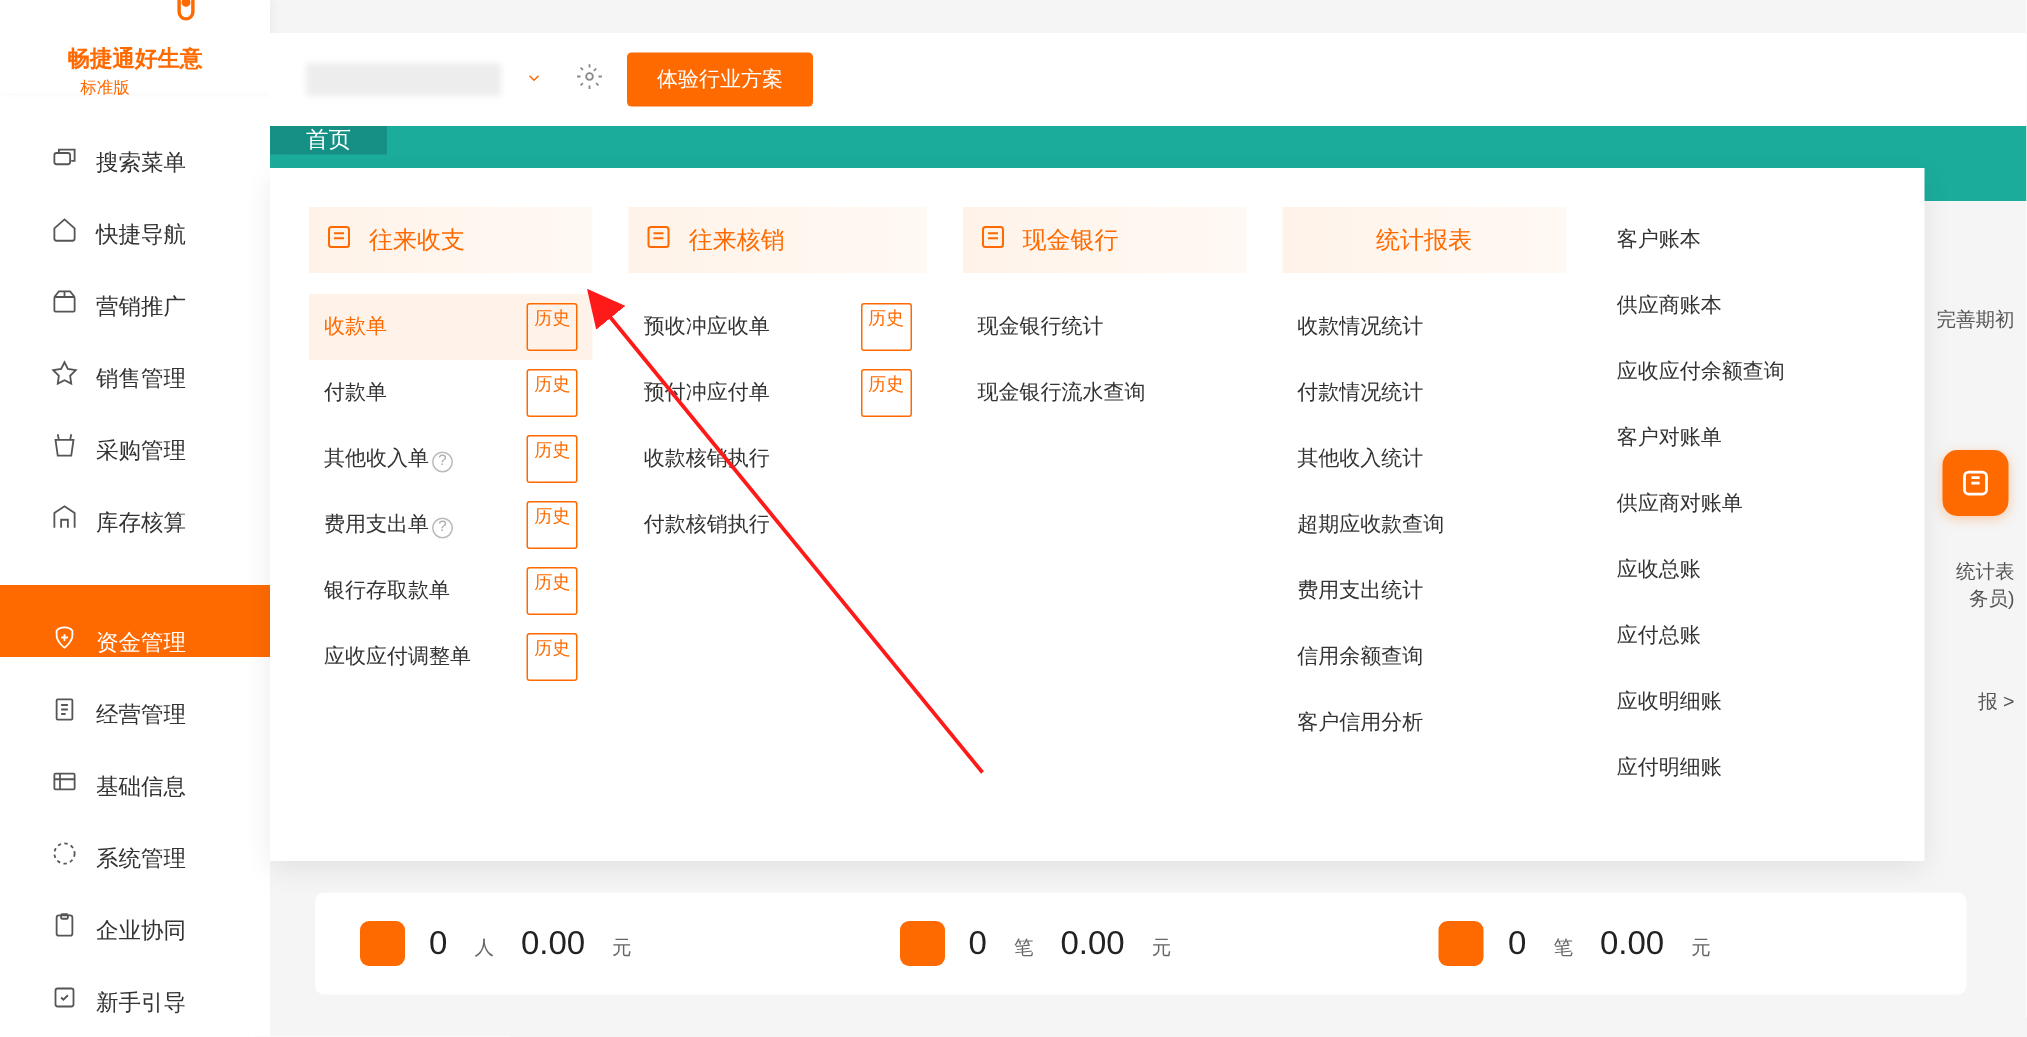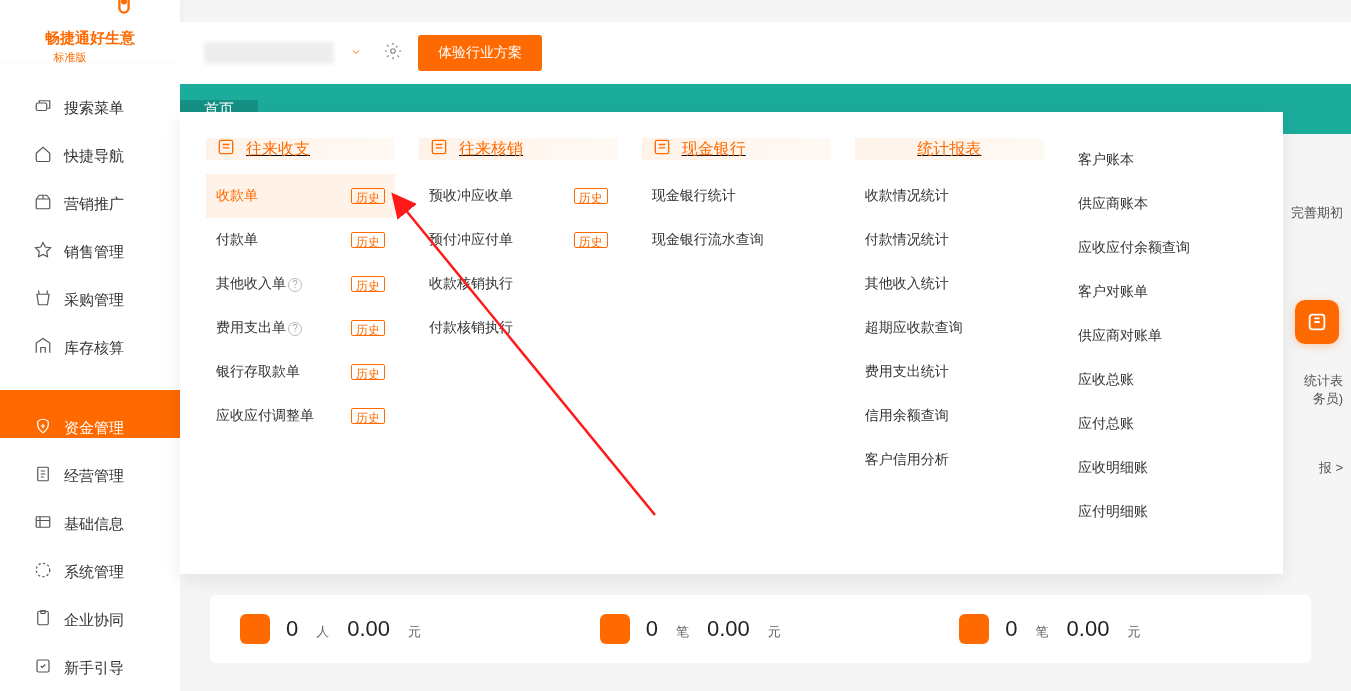--- a/index.html
+++ b/index.html
@@ -20,39 +20,39 @@
     .side-item.on svg { stroke: #fff; }
 
     
     .main { flex: 1; display: flex; flex-direction: column; }
     .topbar { height: 62px; background: #fff; display: flex; align-items: center; padding: 0 24px; gap: 10px; margin-top: 22px; }
     .top-blur { width: 130px; height: 22px; background: #ededed; filter: blur(2px); border-radius: 2px; }
     .top-arrow { color: #ff6a00; font-size: 14px; padding: 0 6px; }
     .gear { color: #777; padding: 0 6px; }
     .top-btn { background: #ff6a00; color: #fff; border: none; height: 36px; padding: 0 20px; font-size: 14px; border-radius: 3px; cursor: pointer; }
 
-    .tabbar { height: 50px; background: #1cac9c; display: flex; align-items: center; }
+    .tabbar { height: 50px; background: #1cac9c; display: flex; align-items: flex-start; }
     .tab { display: flex; align-items: center; padding: 0 24px; font-size: 15px; color: #fff; background: #169084; }
 
     .megamenu { position: absolute; top: 112px; left: 180px; right: 68px; background: #fff; padding: 26px 26px 40px; box-shadow: 0 6px 18px rgba(0,0,0,0.08); z-index: 20; }
     .mega-cols { display: flex; gap: 24px; }
     .mega-col { }
     .mega-col.w1 { width: 200px; }
     .mega-col.w2 { width: 210px; }
     .mega-col.w3 { width: 200px; }
     .mega-col.w4 { width: 200px; }
     .mega-col.w5 { width: 200px; }
-    .mega-head { height: 22px; display: flex; align-items: center; gap: 10px; background: linear-gradient(to right, #fff3e9, #fff9f4); margin-bottom: 14px; padding-left: 10px; text-decoration: underline; }
+    .mega-head { height: 44px; display: flex; align-items: center; gap: 10px; background: linear-gradient(to right, #fff3e9, #fff9f4); margin-bottom: 14px; padding-left: 10px; }
     .mega-head.center { justify-content: center; padding-left: 0; }
     .mega-head .title { color: #ff6a00; font-size: 16px; }
     .mega-head-icon { color: #ff6a00; }
     .mega-item { height: 44px; display: flex; align-items: center; justify-content: space-between; padding: 0 10px; font-size: 14px; color: #333; cursor: pointer; }
     .mega-item.on { background: #fff3e9; color: #ff6a00; }
     .mega-item.on .hist { color: #ff6a00; border-color: #ff6a00; }
-    .mega-item .hist { border: 1px solid #ff6a00; color: #ff6a00; font-size: 12px; height: 16px; line-height: 18px; padding: 0 4px; border-radius: 2px; }
+    .mega-item .hist { border: 1px solid #ff6a00; color: #ff6a00; font-size: 12px; height: 32px; line-height: 18px; padding: 0 4px; border-radius: 2px; }
     .mega-item .q { display: inline-block; width: 14px; height: 14px; line-height: 12px; text-align: center; border: 1px solid #bbb; border-radius: 50%; font-size: 10px; color: #aaa; margin-left: 2px; }
 
     .arrow-overlay { position: absolute; top: 190px; left: 390px; z-index: 30; pointer-events: none; }
 
     
     .right-strip { position: absolute; right: 0; top: 112px; width: 74px; font-size: 13px; color: #555; text-align: right; padding-right: 8px; }
     .right-link { margin-top: 92px; line-height: 1.4; display: block; }
     .right-icons { position: absolute; right: 12px; top: 300px; display: flex; flex-direction: column; gap: 8px; z-index: 15; }
     .right-fab { width: 44px; height: 44px; border-radius: 10px; background: #ff6a00; display: flex; align-items: center; justify-content: center; color: #fff; box-shadow: 0 2px 8px rgba(255,106,0,0.3); }
 

